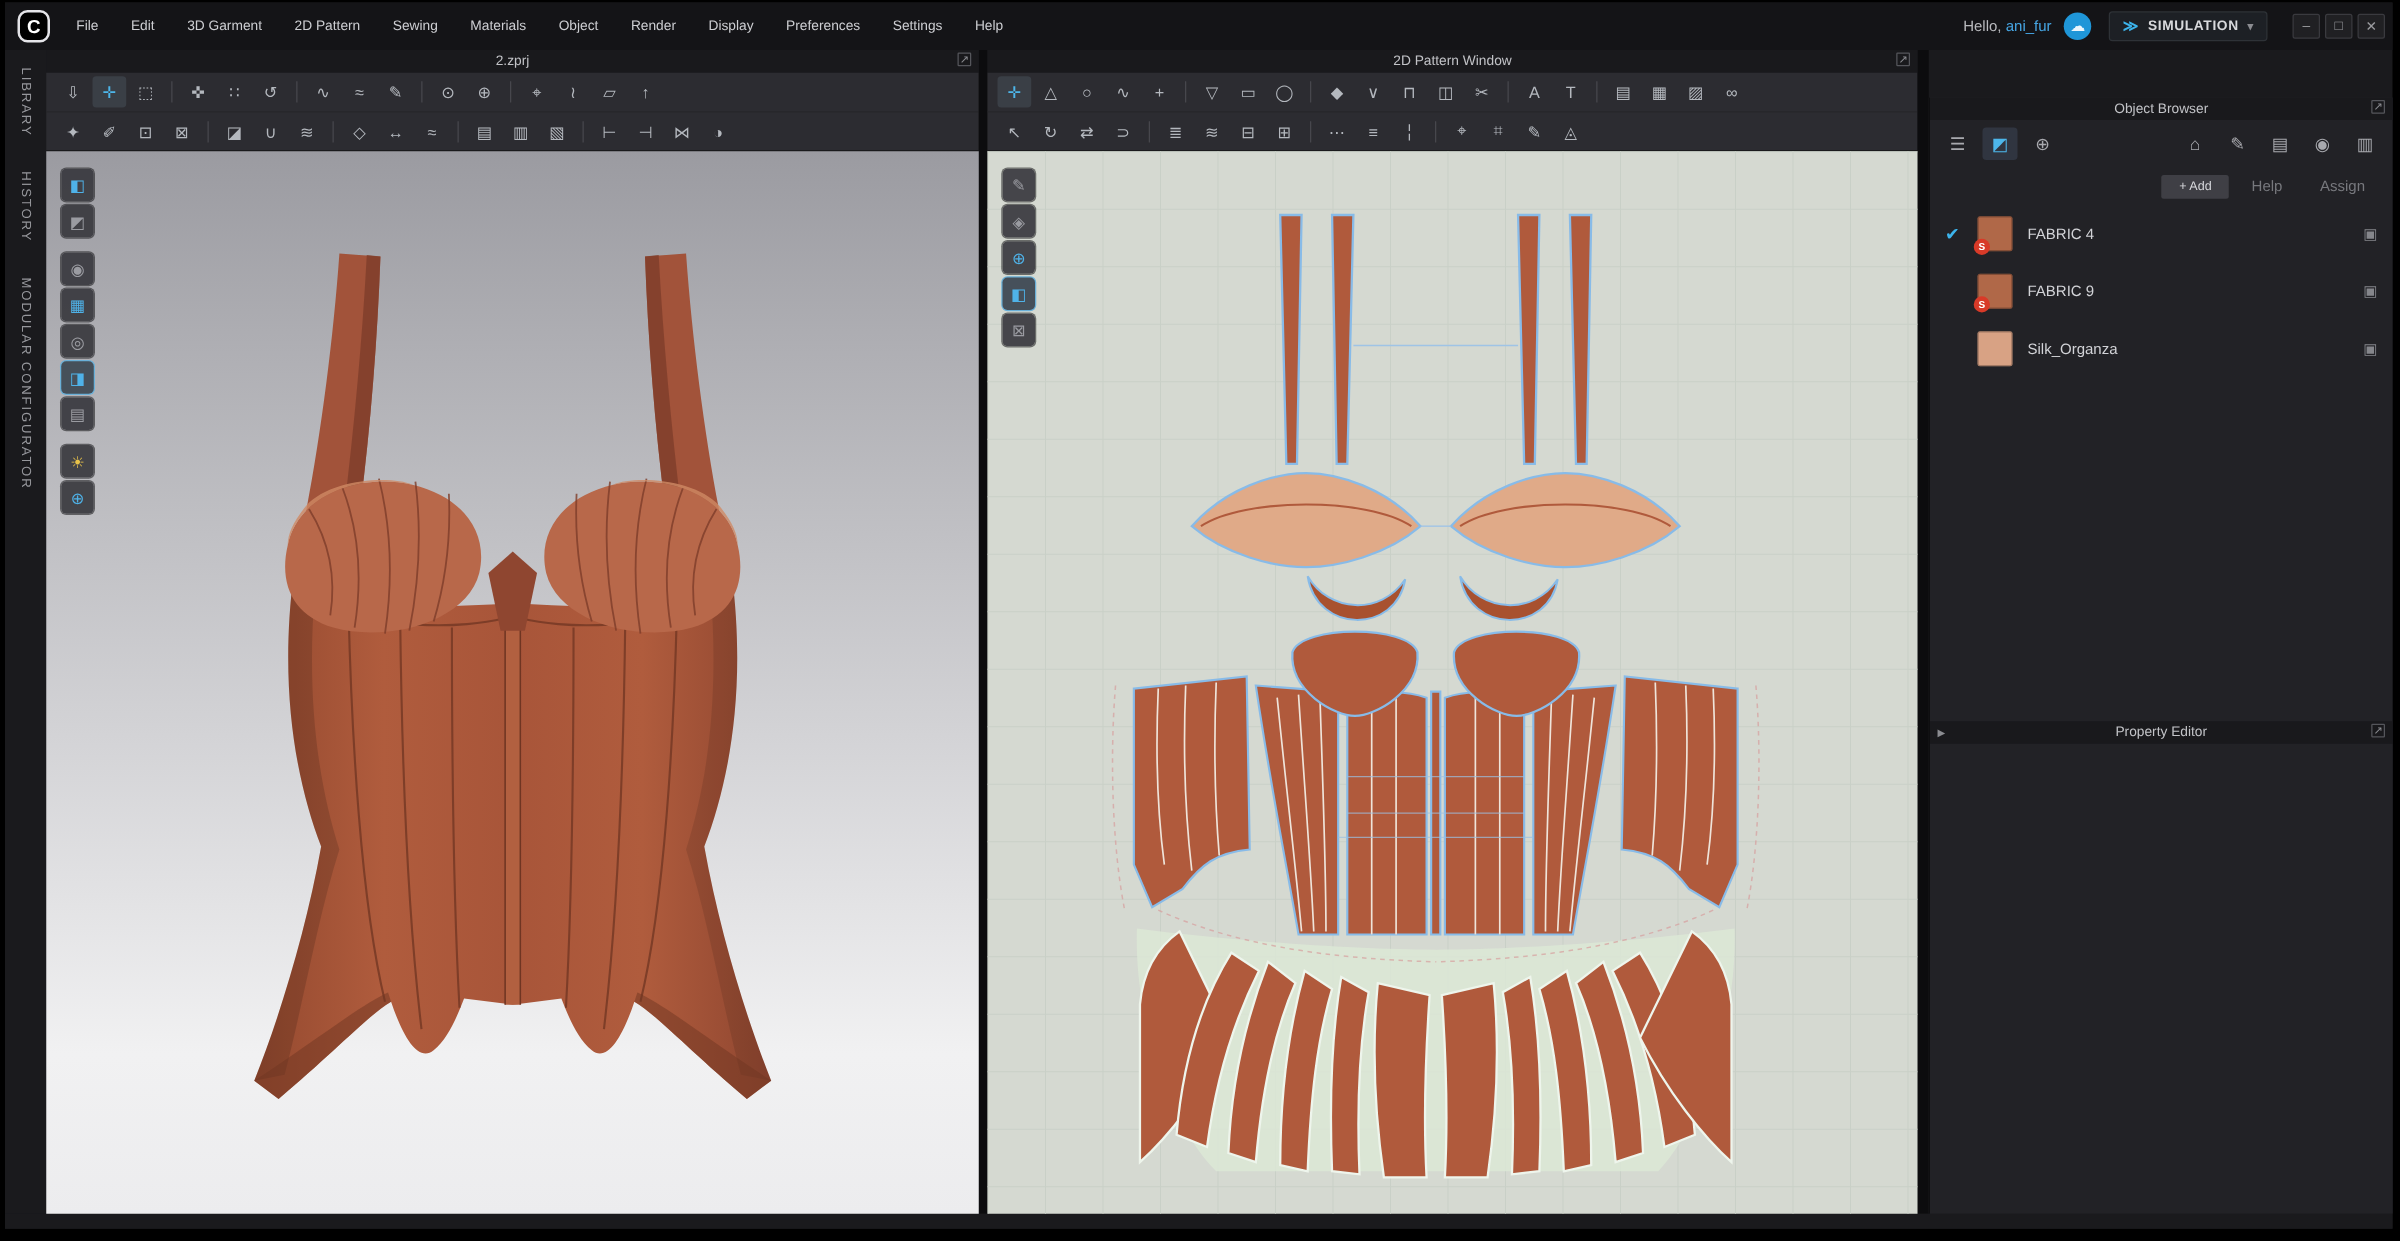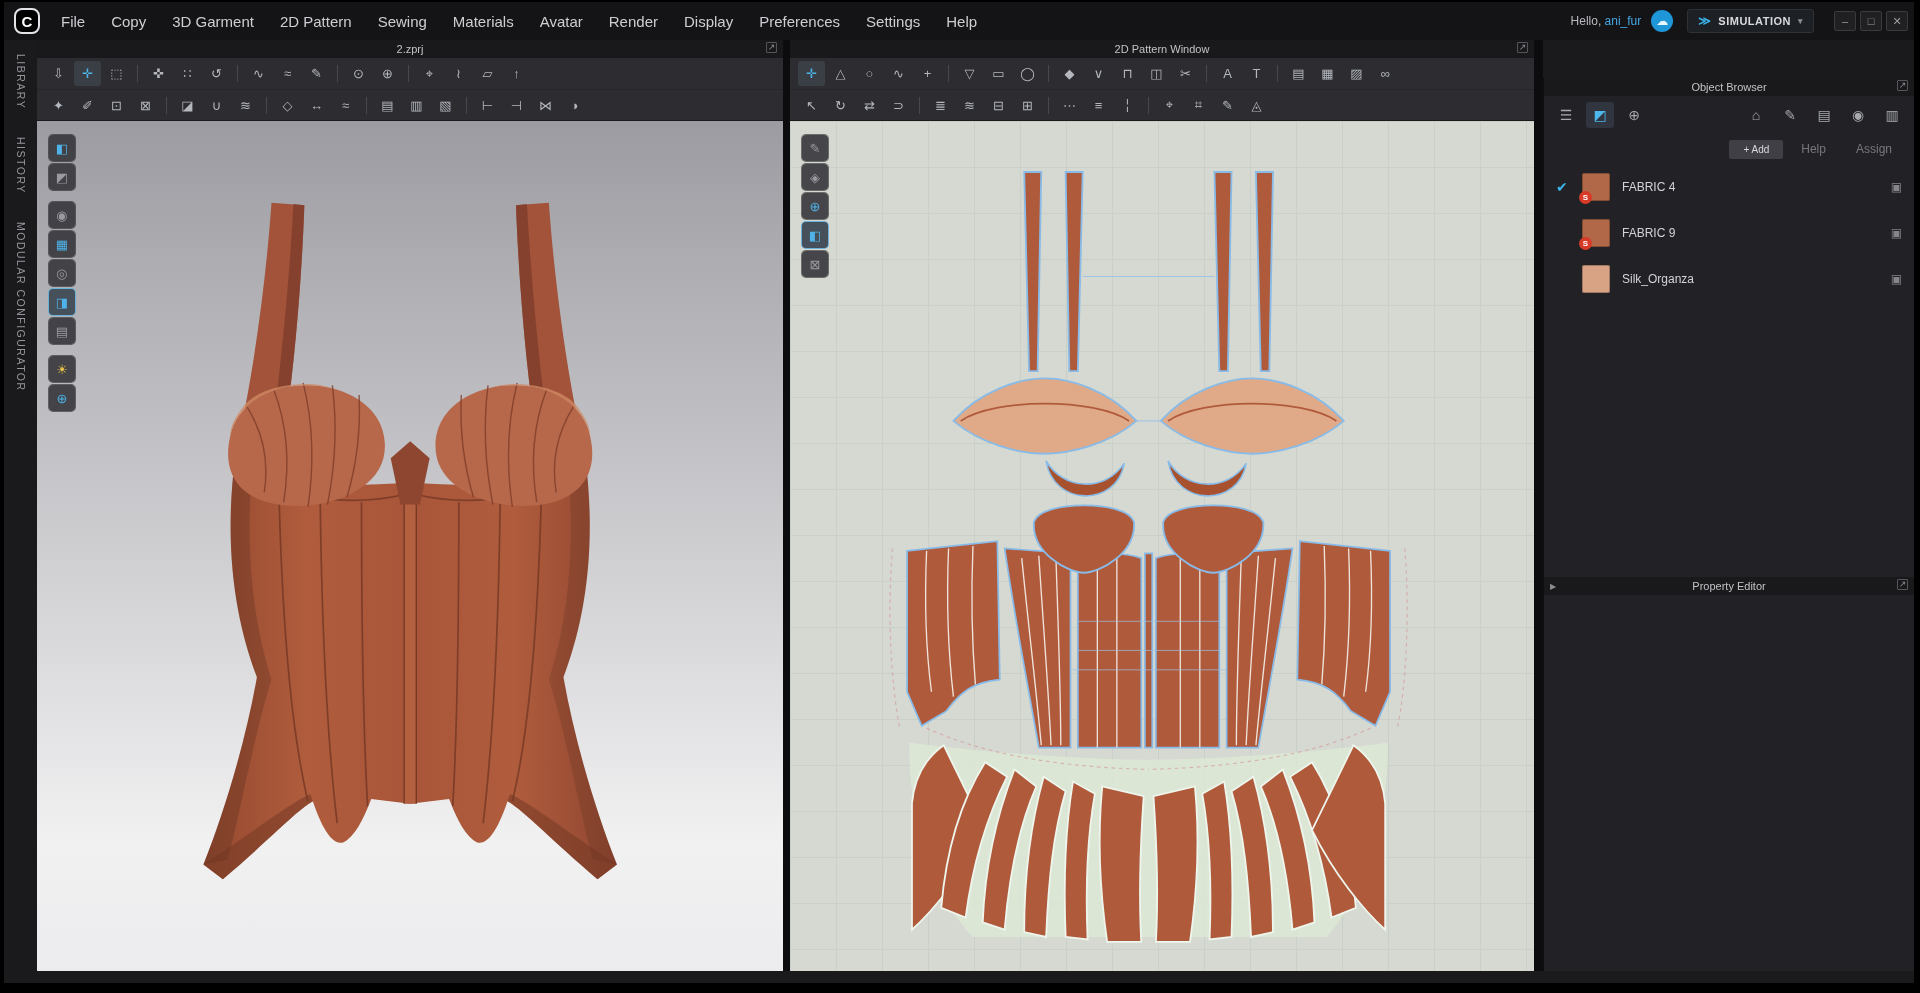--- a/index.html
+++ b/index.html
@@ -7,21 +7,21 @@
               font-family:"Liberation Sans", sans-serif; }
   .app { position:absolute; left:4px; top:2px; right:6px; bottom:10px;
          background:#1a1a1d; display:flex; flex-direction:column; }
 
   
   .menubar { height:38px; background:#141417; display:flex; align-items:center;
              padding:0 6px; flex:0 0 auto; }
   .logo { width:26px; height:26px; border:2px solid #e4e4e8; border-radius:8px;
           color:#fff; font-weight:bold; font-size:15px; display:flex;
           align-items:center; justify-content:center; margin:0 8px 0 4px; background:#000; }
-  .menu-item { color:#cdced2; font-size:15px; padding:16px 13px; height:38px;
+  .menu-item { color:#cdced2; font-size:11px; padding:16px 13px; height:38px;
                display:flex; align-items:center; cursor:default; }
   .mb-spacer { flex:1; }
   .greeting { color:#b9babe; font-size:12px; margin-right:10px; }
   .greeting .uname { color:#46a6e4; }
   .cloud { width:22px; height:22px; border-radius:50%; background:#1f96d8;
            color:#eaf6fd; font-size:12px; display:flex; align-items:center;
            justify-content:center; margin-right:14px; }
   .sim-btn { display:flex; align-items:center; gap:7px; background:#1d2025;
              border:1px solid #2e3237; border-radius:3px; padding:4px 10px;
              color:#d9dadd; font-size:11px; font-weight:bold; letter-spacing:.5px;
@@ -118,31 +118,31 @@
 <body>
 
 <div class="app">
 
   <header class="menubar">
     <div class="logo">C</div>
     <nav style="display:flex;">
 
         <div class="menu-item">File</div>
 
-        <div class="menu-item">Copy</div>
+        <div class="menu-item">Edit</div>
 
         <div class="menu-item">3D Garment</div>
 
         <div class="menu-item">2D Pattern</div>
 
         <div class="menu-item">Sewing</div>
 
         <div class="menu-item">Materials</div>
 
-        <div class="menu-item">Avatar</div>
+        <div class="menu-item">Object</div>
 
         <div class="menu-item">Render</div>
 
         <div class="menu-item">Display</div>
 
         <div class="menu-item">Preferences</div>
 
         <div class="menu-item">Settings</div>
 
         <div class="menu-item">Help</div>

